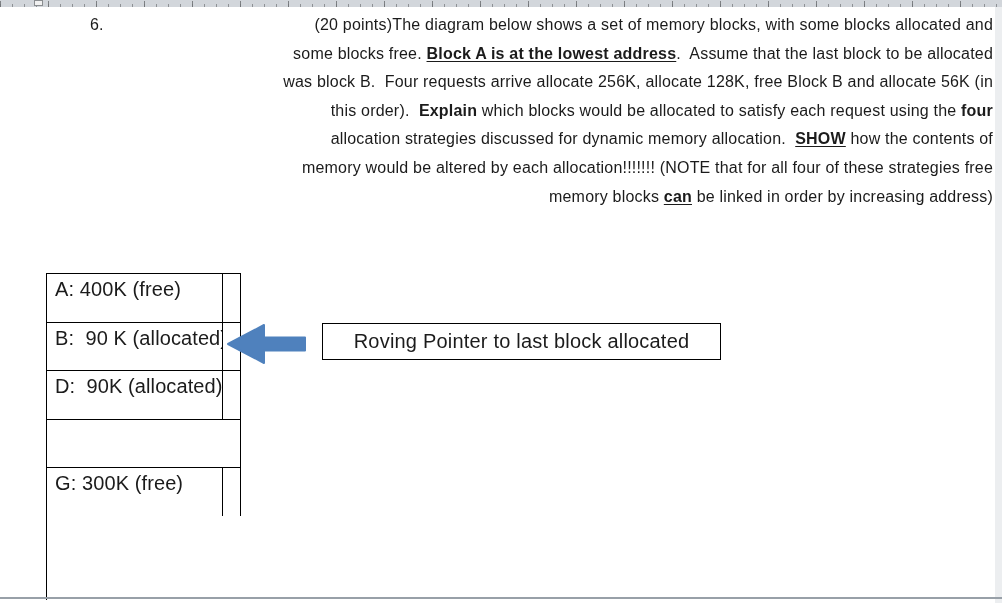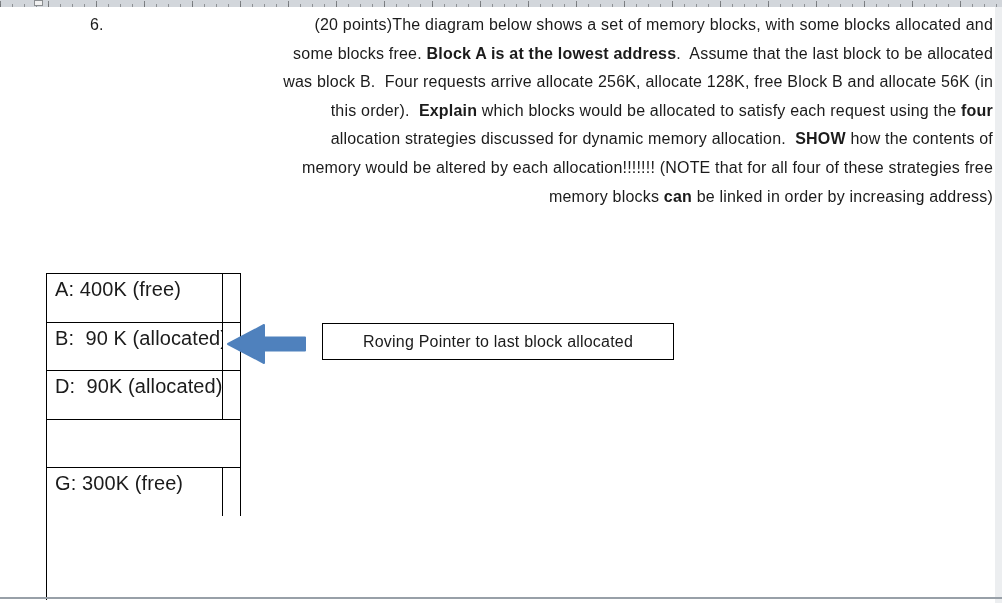--- a/index.html
+++ b/index.html
@@ -76,21 +76,21 @@
   .qbody {
     margin-left: 123px;
     width: 870px;
     font-size: 16px;
     line-height: 28.6px;
     letter-spacing: 0.2px;
     white-space: pre-wrap;
   }
   .qline { height: 28.6px; white-space: pre; text-align: right; }
   .b { font-weight: bold; }
-  .u { text-underline-offset: 2px; }
+  .u { text-decoration: underline; text-underline-offset: 2px; }
 
   
   .memtable {
     position: absolute;
     left: 46px; top: 273px;
     width: 195px;
     height: 327px;           
     overflow: hidden;
     border-left: 1px solid #000;
   }
@@ -118,27 +118,27 @@
     position: absolute;
     left: 227px; top: 323px;
     width: 79px; height: 42px;
     z-index: 7;
   }
 
   
   .pointer-box {
     position: absolute;
     left: 322px; top: 323px;
-    width: 352px; height: 37px;
+    width: 399px; height: 37px;
     border: 1px solid #000;
     background: #ffffff;
     display: flex;
     align-items: center;
     justify-content: center;
-    font-size: 16px;
+    font-size: 20px;
     letter-spacing: 0.2px;
     z-index: 3;
   }
 </style>
 </head>
 <body>
 
 <div class="screen">
 
   <div class="ruler">

